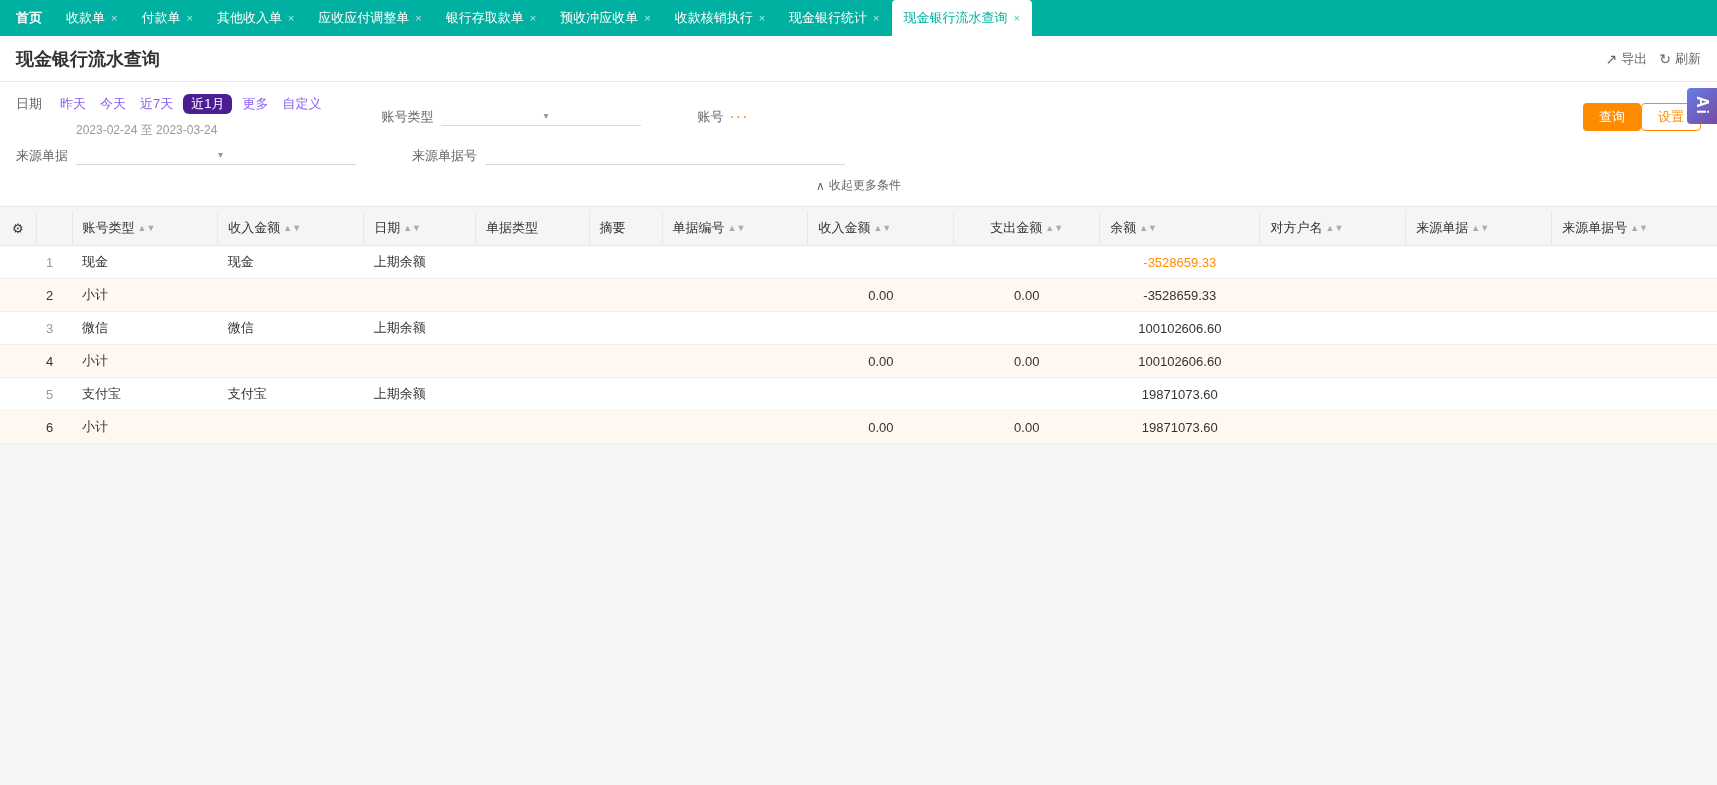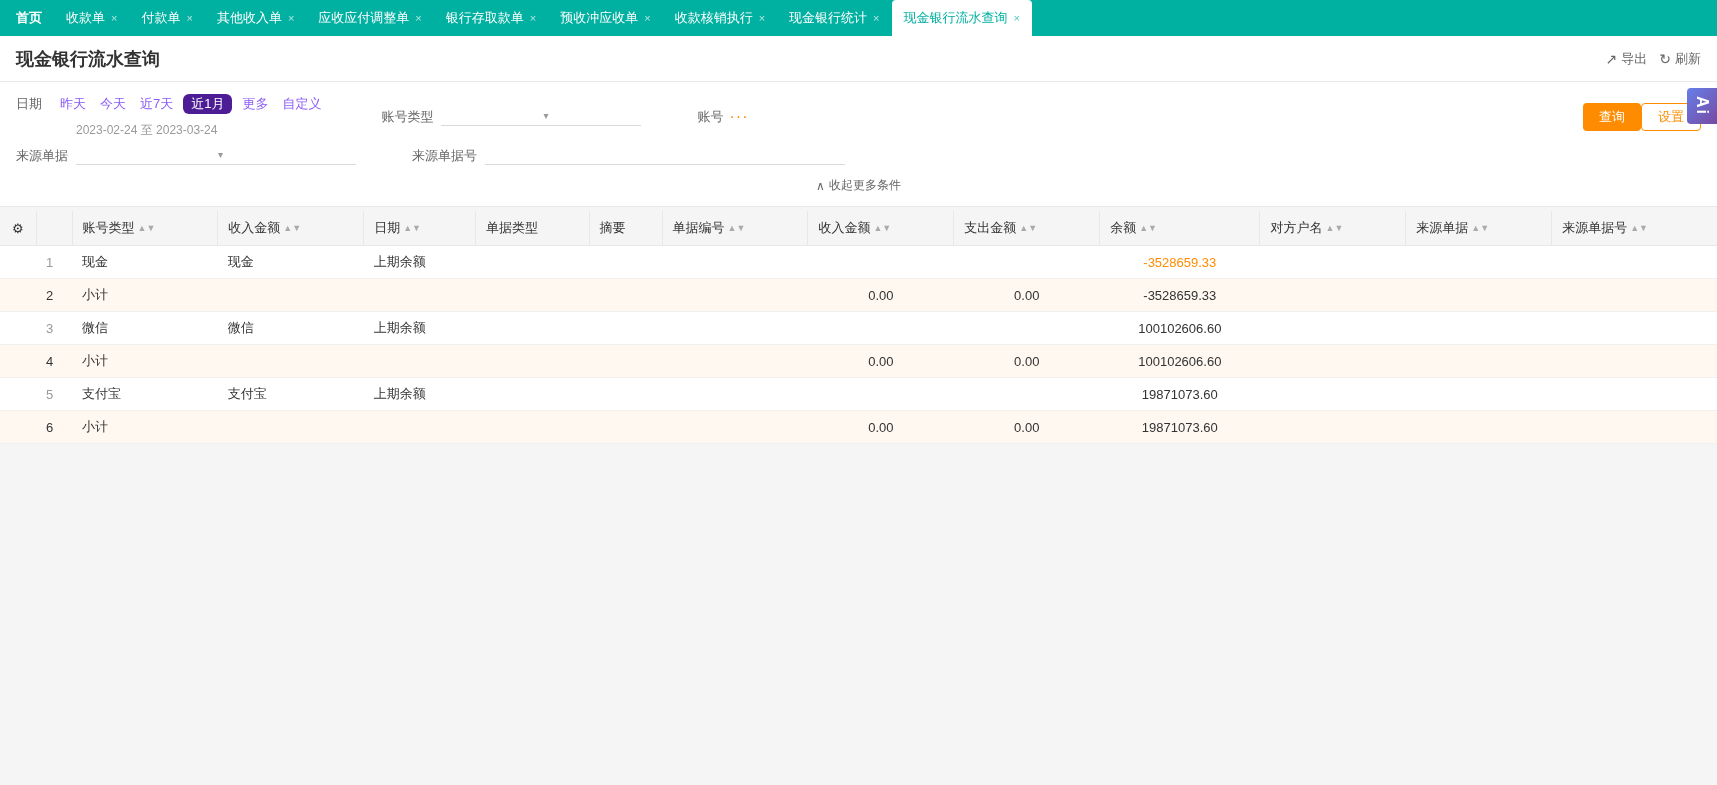--- a/index.html
+++ b/index.html
@@ -417,21 +417,21 @@
               <span>单据编号</span>
               <span class="sort-icon">▲▼</span>
             </div>
         </th>
         <th style="">
           <div class="th-sort">
               <span>收入金额</span>
               <span class="sort-icon">▲▼</span>
             </div>
         </th>
-        <th style="text-align:left;">
+        <th style="text-align:center;">
           <div class="th-sort">
               <span>支出金额</span>
               <span class="sort-icon">▲▼</span>
             </div>
         </th>
         <th style="text-align:left;">
           <div class="th-sort">
               <span>余额</span>
               <span class="sort-icon">▲▼</span>
             </div>

